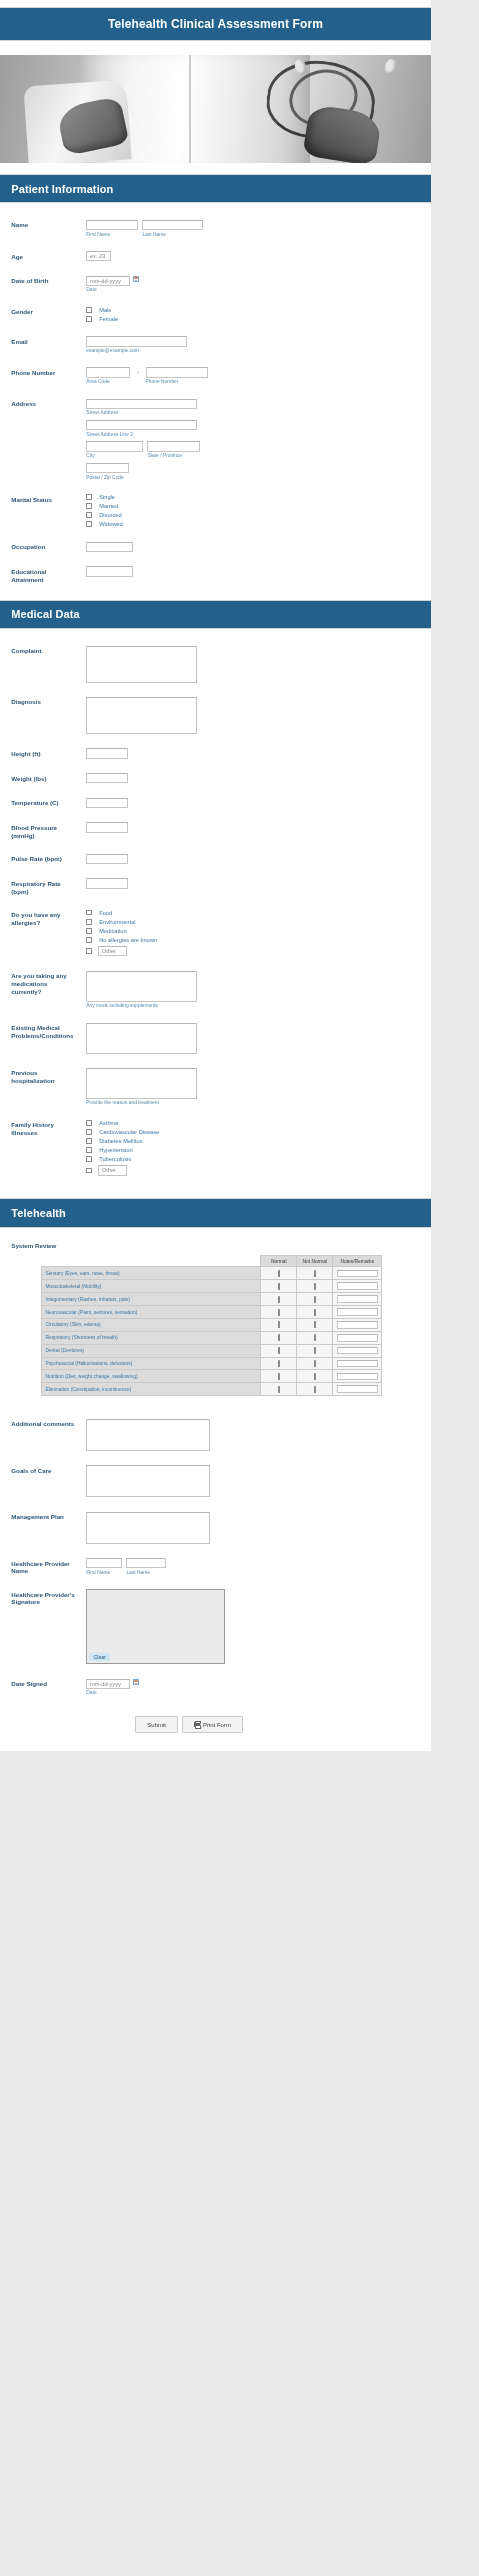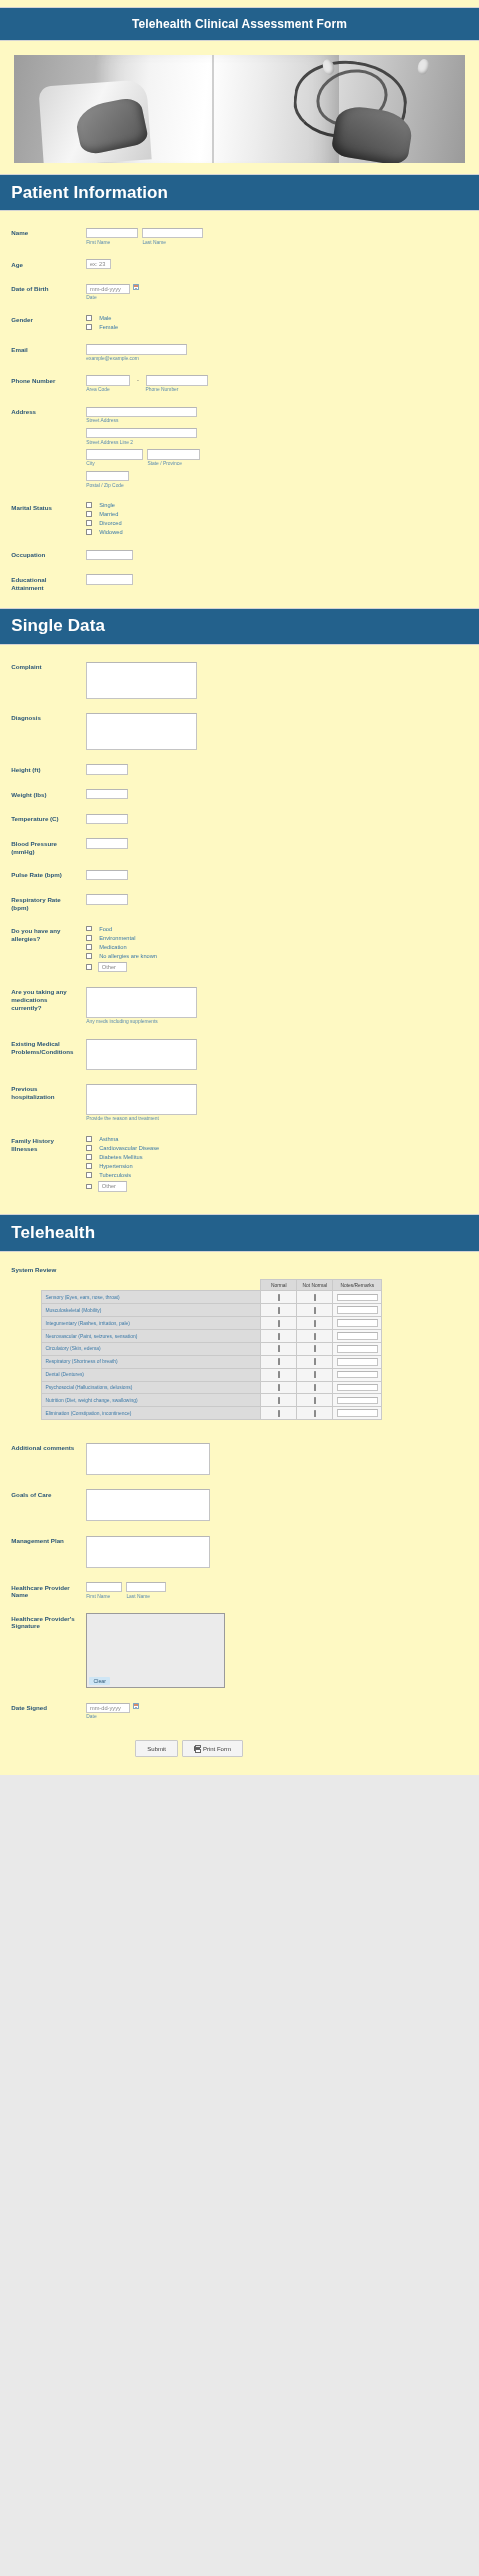--- a/index.html
+++ b/index.html
@@ -4,29 +4,29 @@
 <style>
   * { box-sizing: border-box; }
   html, body { margin:0; padding:0; }
   body {
     width: 479px;
     background: #e9e9e9;
     font-family: "Liberation Sans", sans-serif;
     color: #2c5777;
     -webkit-font-smoothing: antialiased;
   }
-  .page { width: 479px; background:#fef9c3; padding-top:6.7px; }
+  .page { width: 431px; background:#ffffff; padding-top:6.7px; }
 
   
   .bar {
     background: #23618c;
     color: #ffffff;
     font-weight: bold;
     padding: 7.7px 0 7.7px 11.3px;
-    font-size: 17px;
+    font-size: 11px;
     letter-spacing: 0.1px;
     border-top: 0.5px solid #d3d3d3;
     border-bottom: 0.5px solid #d3d3d3;
   }
   .bar.title { font-size: 12px; padding: 9.3px 0 9.3px 0; text-align:center; }
 
   
   .hero-wrap { padding: 13.4px 0 11.3px 0; display:flex; justify-content:center; }
   .hero {
     width: 451px; height: 108px; position:relative; overflow:hidden;
@@ -329,21 +329,21 @@
     </div>
 
     <div class="row">
       <div class="lab">Educational Attainment</div>
       <div class="ctl"><input class="tf w-med" style=""></div>
     </div>
 
     <div class="spacer"></div>
   </div>
 
-  <div class="bar">Single Data</div>
+  <div class="bar">Medical Data</div>
   <div class="body">
 
     <div class="spacer"></div>
 
     <div class="row">
       <div class="lab">Complaint</div>
       <div class="ctl">
           <textarea class="tf" style="width: 111px; height: 37px;"></textarea>
         </div>
     </div>

